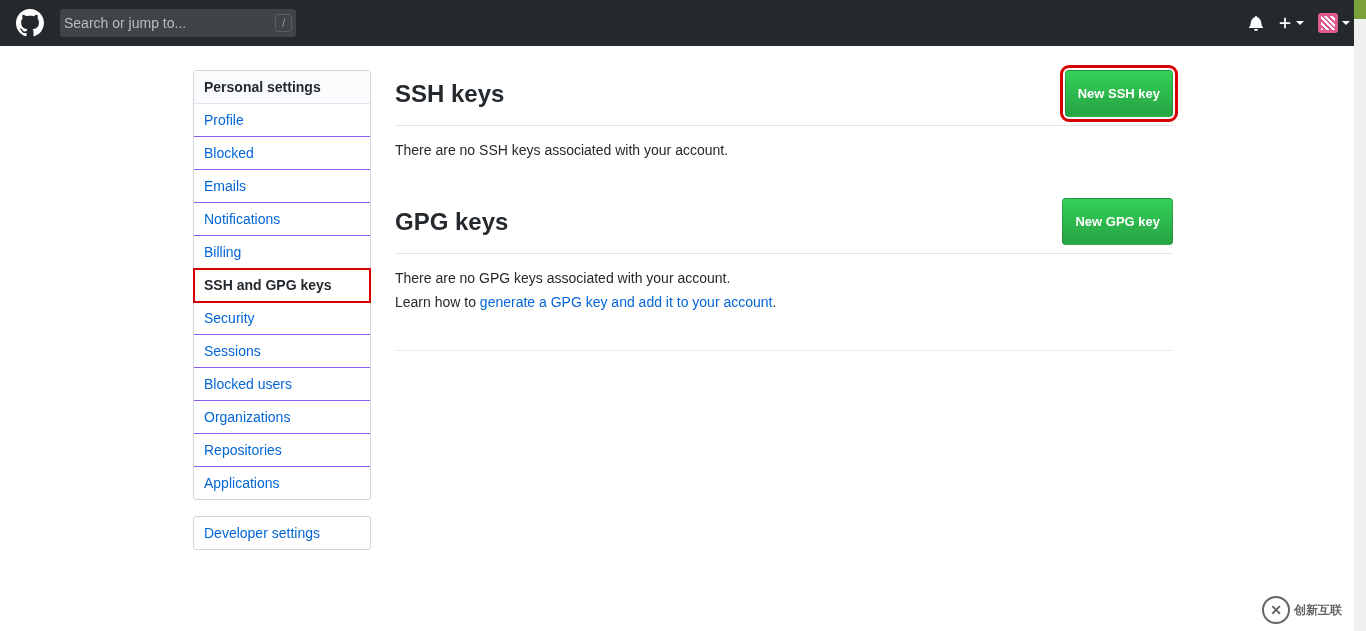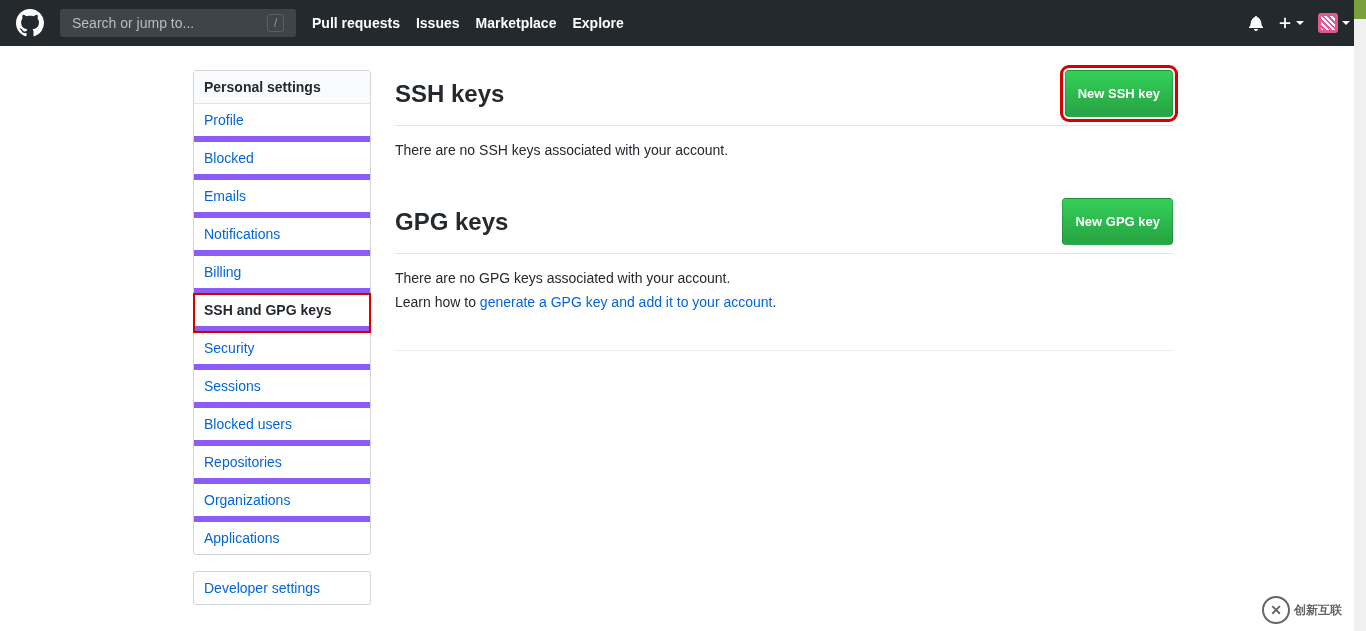--- a/index.html
+++ b/index.html
@@ -20,21 +20,21 @@
     }
     .logo-svg { fill: #fff; }
     .search-box {
       margin-left: 16px;
       width: 236px;
       height: 28px;
       background: #3f4448;
       border-radius: 3px;
       display: flex;
       align-items: center;
-      padding: 0 12px;
+      padding: 0 4px;
       position: relative;
     }
     .search-box input {
       background: transparent;
       border: none;
       outline: none;
       color: #cfd3d6;
       font-size: 14px;
       width: 100%;
     }
@@ -108,21 +108,21 @@
       font-weight: 600;
       color: #24292e;
       border-bottom: 1px solid #e1e4e8;
       background: #fafbfc;
     }
     .menu-item {
       display: block;
       padding: 8px 10px;
       color: #0366d6;
       text-decoration: none;
-      border-bottom: 6px solid #8b5cf6;
+      border-bottom: 1px solid #8b5cf6;
       cursor: pointer;
     }
     .menu-item:last-child { border-bottom: none; }
     .menu-item.current {
       color: #24292e;
       font-weight: 600;
       cursor: default;
     }
     .menu-item.highlighted {
       outline: 2px solid #d60000;
@@ -204,26 +204,20 @@
 <div class="header">
   <a class="header-icon">
     <svg class="logo-svg" height="28" width="28" viewBox="0 0 16 16">
         <path d="M8 0C3.58 0 0 3.58 0 8c0 3.54 2.29 6.53 5.47 7.59.4.07.55-.17.55-.38 0-.19-.01-.82-.01-1.49-2.01.37-2.53-.49-2.69-.94-.09-.23-.48-.94-.82-1.13-.28-.15-.68-.52-.01-.53.63-.01 1.08.58 1.23.82.72 1.21 1.87.87 2.33.66.07-.52.28-.87.51-1.07-1.78-.2-3.64-.89-3.64-3.95 0-.87.31-1.59.82-2.15-.08-.2-.36-1.02.08-2.12 0 0 .67-.21 2.2.82.64-.18 1.32-.27 2-.27.68 0 1.36.09 2 .27 1.53-1.04 2.2-.82 2.2-.82.44 1.1.16 1.92.08 2.12.51.56.82 1.27.82 2.15 0 3.07-1.87 3.75-3.65 3.95.29.25.54.73.54 1.48 0 1.07-.01 1.93-.01 2.2 0 .21.15.46.55.38A8.013 8.013 0 0016 8c0-4.42-3.58-8-8-8z"></path>
       </svg>
   </a>
   <div class="search-box">
     <input type="text" placeholder="Search or jump to..." style="">
     <span class="search-slash">/</span>
   </div>
-  <nav class="nav-links">
-    <a>Pull requests</a>
-    <a>Issues</a>
-    <a>Marketplace</a>
-    <a>Explore</a>
-  </nav>
   <div class="header-right">
     <span class="header-icon">
       <svg width="16" height="16" viewBox="0 0 14 16" fill="#fff">
           <path d="M14 12v1H0v-1l.73-.58c.77-.77.81-2.55 1.19-4.42C2.69 3.23 6 2 6 2c0-.55.45-1 1-1s1 .45 1 1c0 0 3.39 1.23 4.16 5 .38 1.88.42 3.66 1.19 4.42l.66.58H14zm-7 4c1.11 0 2-.89 2-2H5c0 1.11.89 2 2 2z"></path>
         </svg>
     </span>
     <span class="header-icon">
       <svg width="14" height="14" viewBox="0 0 12 16" fill="#fff">
           <path d="M12 9H7v5H5V9H0V7h5V2h2v5h5v2z"></path>
         </svg>
@@ -243,22 +237,22 @@
       <div class="menu-heading">Personal settings</div>
       <a class="menu-item">Profile</a>
       <a class="menu-item">Blocked</a>
       <a class="menu-item">Emails</a>
       <a class="menu-item">Notifications</a>
       <a class="menu-item">Billing</a>
       <a class="menu-item current highlighted">SSH and GPG keys</a>
       <a class="menu-item">Security</a>
       <a class="menu-item">Sessions</a>
       <a class="menu-item">Blocked users</a>
+      <a class="menu-item">Organizations</a>
       <a class="menu-item">Repositories</a>
-      <a class="menu-item">Organizations</a>
       <a class="menu-item">Applications</a>
     </div>
     <div class="menu single">
       <a class="menu-item">Developer settings</a>
     </div>
   </div>
 
   <div class="main">
 
     <div class="section-block">

